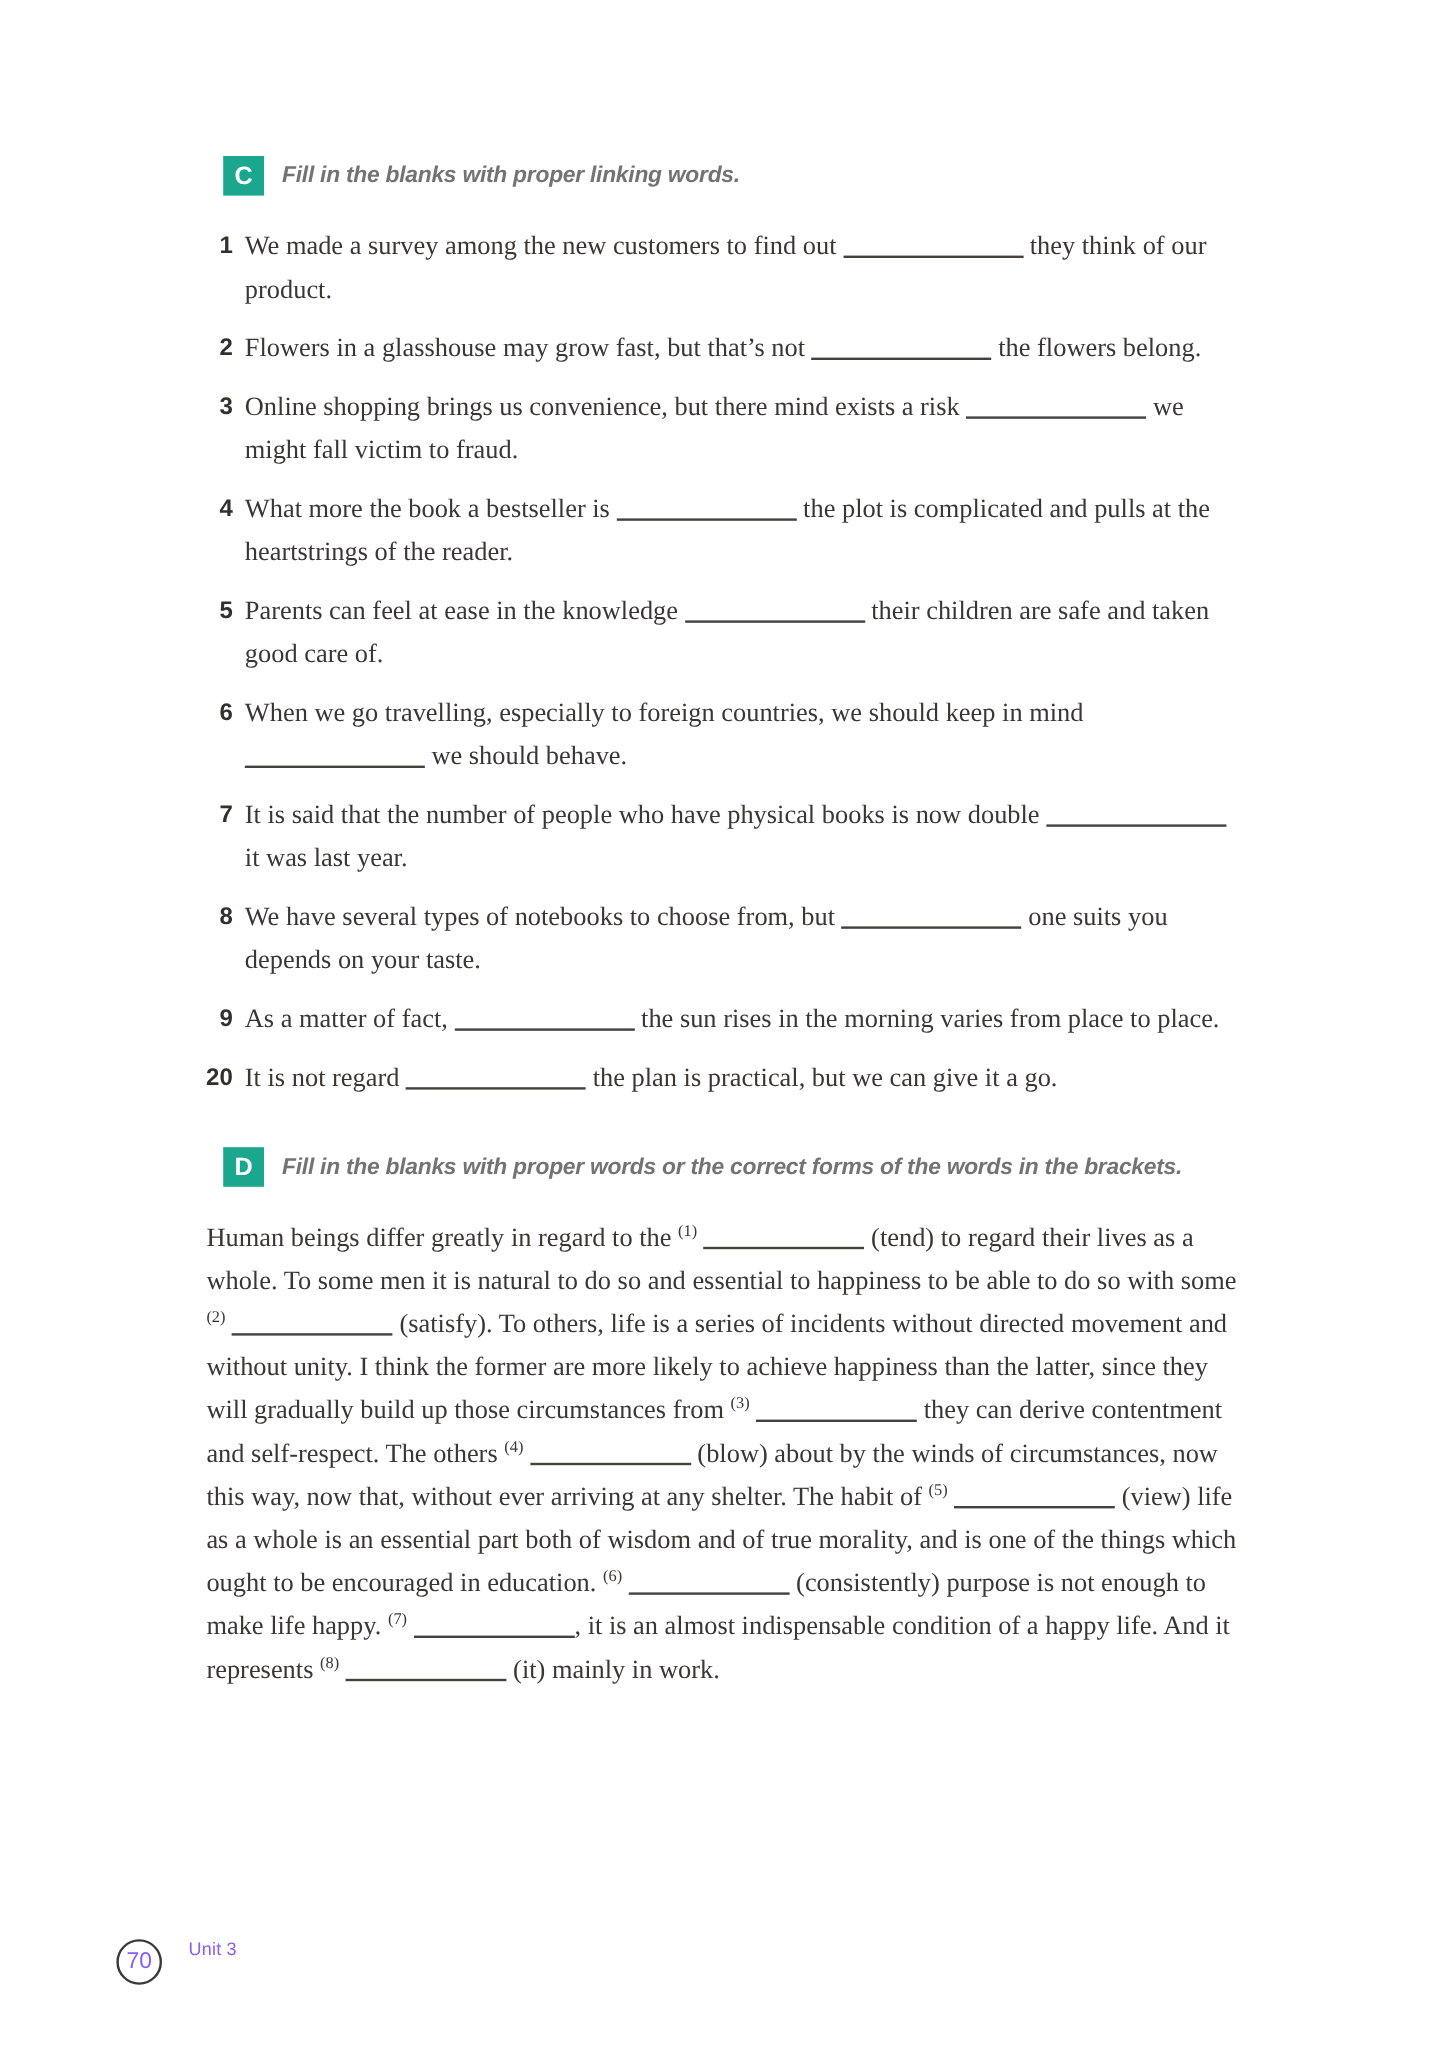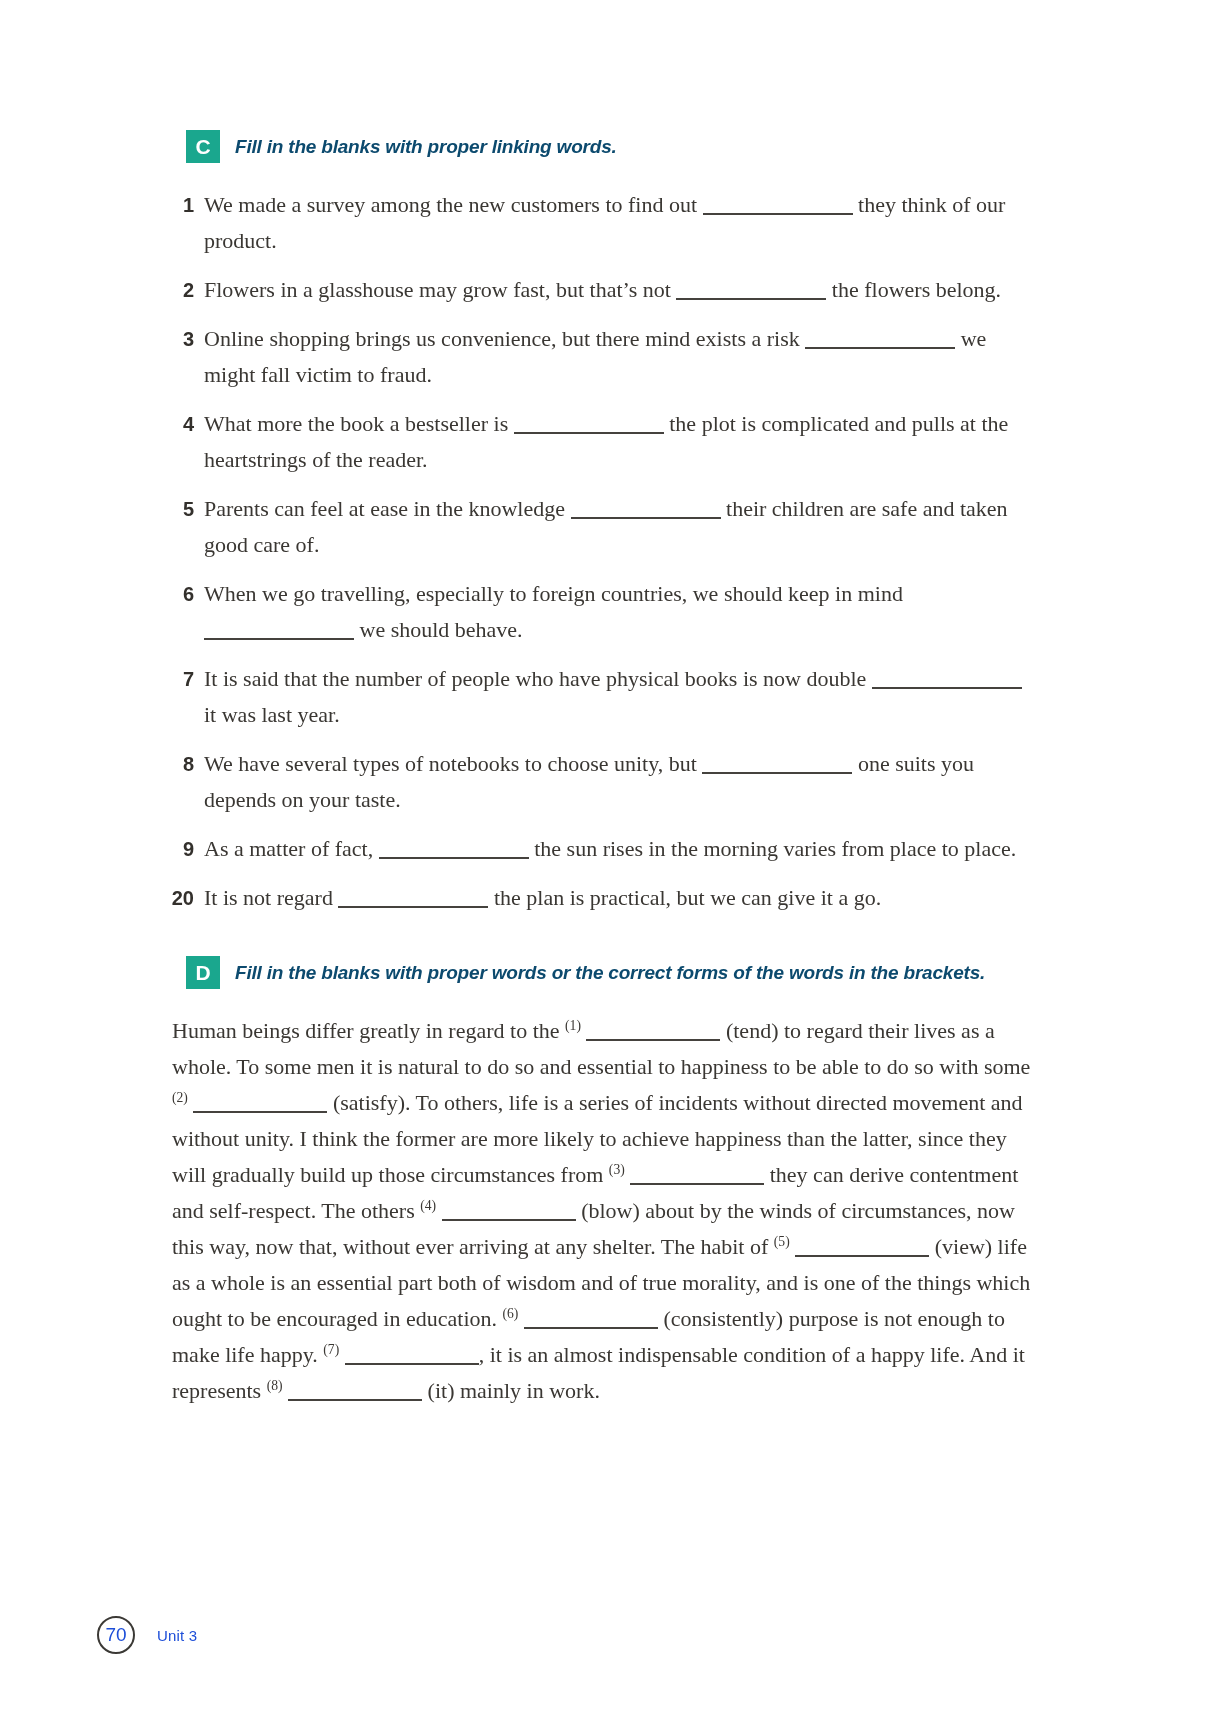--- a/index.html
+++ b/index.html
@@ -23,21 +23,21 @@
     color:#ffffff;
     font-family:"Liberation Sans", sans-serif;
     font-weight:bold; font-size:21px;
     display:flex; align-items:center; justify-content:center;
   }
   .sec-title {
     margin:0;
     font-family:"Liberation Sans", sans-serif;
     font-style:italic; font-weight:600;
     font-size:19px; letter-spacing:-0.2px;
-    color:#0c4a6e;
+    color:#737373;
   }
 
   
   .items { list-style:none; margin:0; padding:0; }
   .item { display:flex; margin-bottom:13px; font-size:22px; line-height:36px; }
   .item-num {
     flex:0 0 24px; text-align:right; margin-right:10px;
     font-family:"Liberation Sans", sans-serif;
     font-weight:bold; font-size:20px; line-height:36px;
     color:#33302c;
@@ -57,23 +57,23 @@
   
   .passage {
     margin:20px 0 10px 2px;
     font-size:22px; line-height:36px;
     width:866px;
   }
 
   
   .footer {
     position:absolute; left:97px; top:1616px;
-    display:flex; align-items:center; gap:22px;
+    display:flex; gap:22px;
     font-family:"Liberation Sans", sans-serif;
-    color:#1d4ed8;
+    color:#8b5cf6;
   }
   .page-circle {
     width:34px; height:34px;
     border:2px solid #3b3935; border-radius:50%;
     display:flex; align-items:center; justify-content:center;
     font-size:19px;
   }
   .unit { font-size:15px; letter-spacing:0.2px; }
 </style>
 </head>
@@ -111,21 +111,21 @@
         <li class="item">
           <span class="item-num">6</span>
           <span class="item-text"><span>When we go travelling, especially to foreign countries, we should keep in mind</span> <span class="blank"></span> <span>we should behave.</span></span>
         </li>
         <li class="item">
           <span class="item-num">7</span>
           <span class="item-text"><span>It is said that the number of people who have physical books is now double</span> <span class="blank"></span> <span>it was last year.</span></span>
         </li>
         <li class="item">
           <span class="item-num">8</span>
-          <span class="item-text"><span>We have several types of notebooks to choose unity, but</span> <span class="blank"></span> <span>one suits you depends on your taste.</span></span>
+          <span class="item-text"><span>We have several types of notebooks to choose from, but</span> <span class="blank"></span> <span>one suits you depends on your taste.</span></span>
         </li>
         <li class="item">
           <span class="item-num">9</span>
           <span class="item-text"><span>As a matter of fact,</span> <span class="blank"></span> <span>the sun rises in the morning varies from place to place.</span></span>
         </li>
         <li class="item">
           <span class="item-num">20</span>
           <span class="item-text"><span>It is not regard</span> <span class="blank"></span> <span>the plan is practical, but we can give it a go.</span></span>
         </li>
       </ol>

